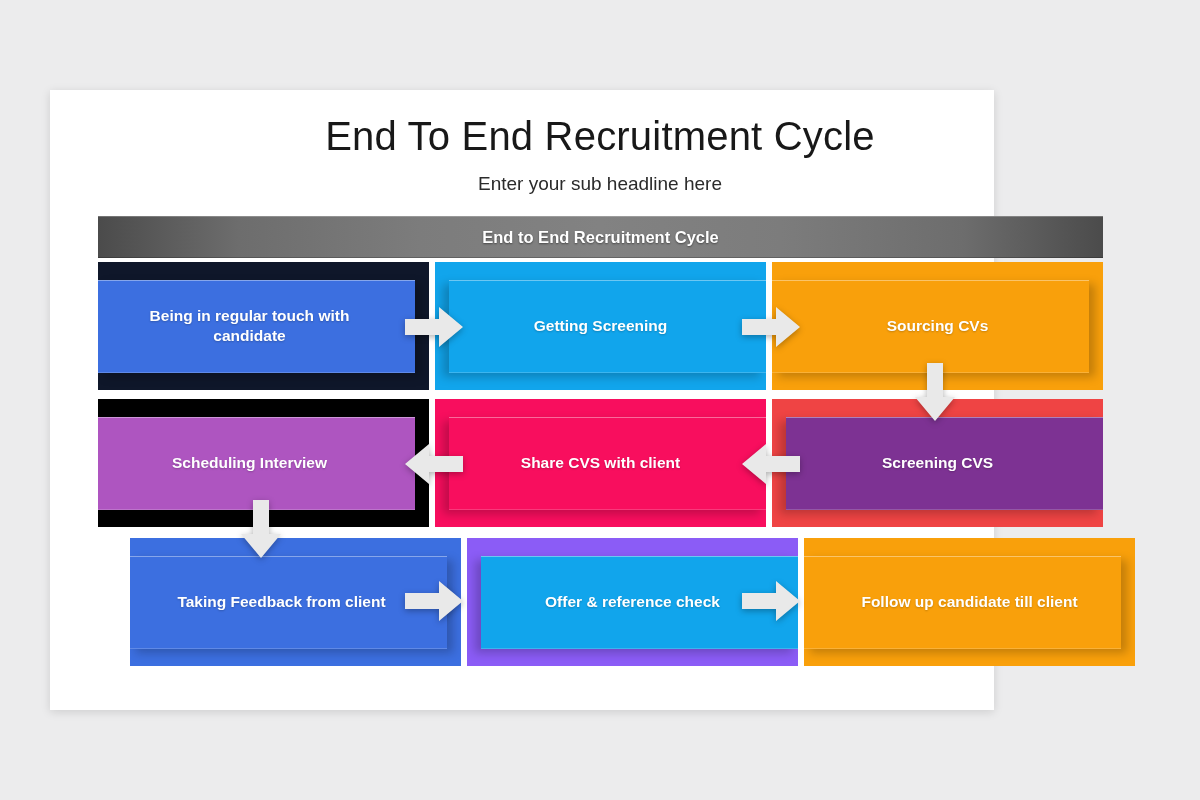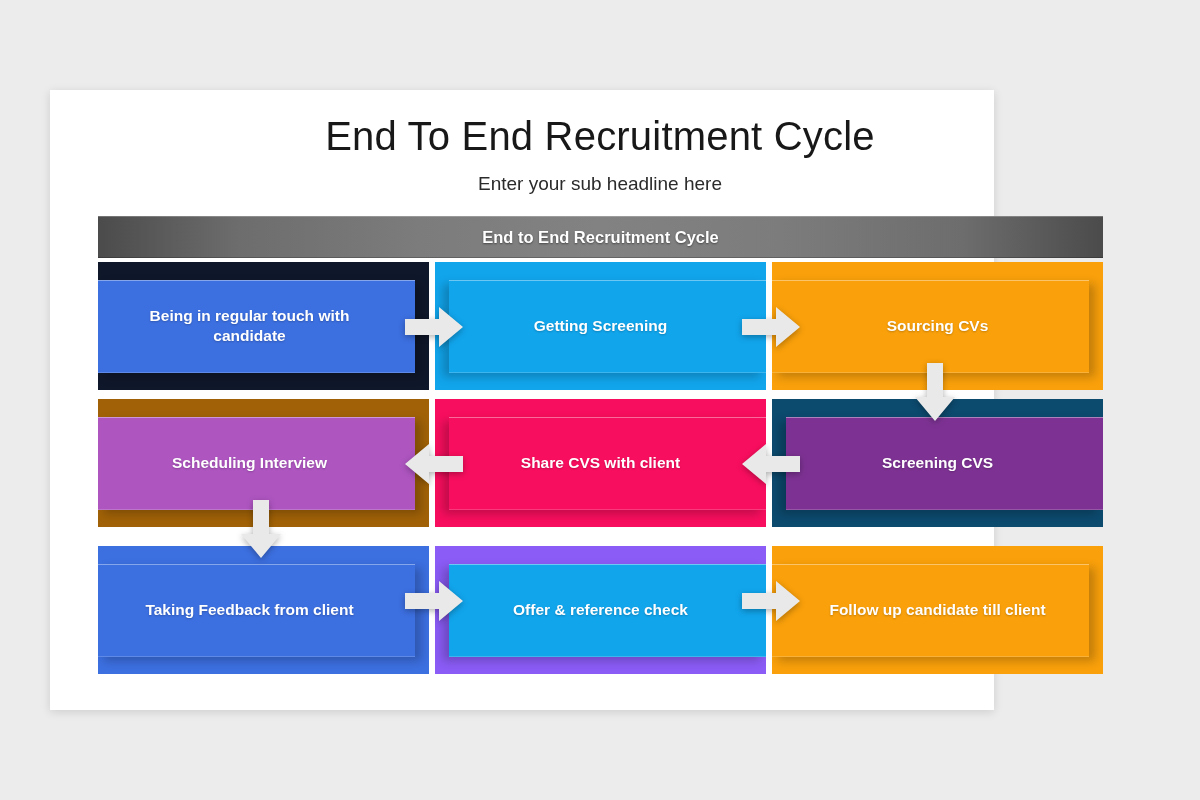--- a/index.html
+++ b/index.html
@@ -96,21 +96,21 @@
     position: absolute;
     width: 331px;
     height: 128px;
     overflow: hidden;
   }
   .cell.c0 { left: 0px; }
   .cell.c1 { left: 337px; }
   .cell.c2 { left: 674px; }
   .cell.r0 { top: 0px; }
   .cell.r1 { top: 137px; }
-  .cell.r2 { top: 284px; }
+  .cell.r2 { top: 276px; margin-left: 32px; }
 
   
   .panel {
     position: absolute;
     left: 0px;
     top: 18px;
     width: 317px;
     height: 93px;
     box-shadow: 6px 4px 9px rgba(0,0,0,0.22);
     box-sizing: border-box;
@@ -169,29 +169,29 @@
           <div class="cell-label">Being in regular touch with candidate</div>
         </div>
         <div class="cell r0 c1" style="background: rgb(17, 165, 236);">
           <div class="panel flip" style="background: rgb(17, 165, 236);"></div>
           <div class="cell-label">Getting Screening</div>
         </div>
         <div class="cell r0 c2" style="background: rgb(249, 160, 11);">
           <div class="panel" style="background: rgb(249, 160, 11);"></div>
           <div class="cell-label">Sourcing CVs</div>
         </div>
-        <div class="cell r1 c0" style="background: #a16207;">
+        <div class="cell r1 c0" style="background: #000000;">
           <div class="panel" style="background: rgb(174, 85, 192);"></div>
           <div class="cell-label">Scheduling Interview</div>
         </div>
         <div class="cell r1 c1" style="background: rgb(248, 14, 94);">
           <div class="panel flip" style="background: rgb(248, 14, 94);"></div>
           <div class="cell-label">Share CVS with client</div>
         </div>
-        <div class="cell r1 c2" style="background: #0c4a6e;">
+        <div class="cell r1 c2" style="background: #ef4444;">
           <div class="panel flip" style="background: rgb(125, 50, 147);"></div>
           <div class="cell-label">Screening CVS</div>
         </div>
         <div class="cell r2 c0" style="background: rgb(60, 111, 224);">
           <div class="panel" style="background: rgb(60, 111, 224);"></div>
           <div class="cell-label">Taking Feedback from client</div>
         </div>
         <div class="cell r2 c1" style="background: #8b5cf6;">
           <div class="panel flip" style="background: rgb(17, 165, 236);"></div>
           <div class="cell-label">Offer &amp; reference check</div>

